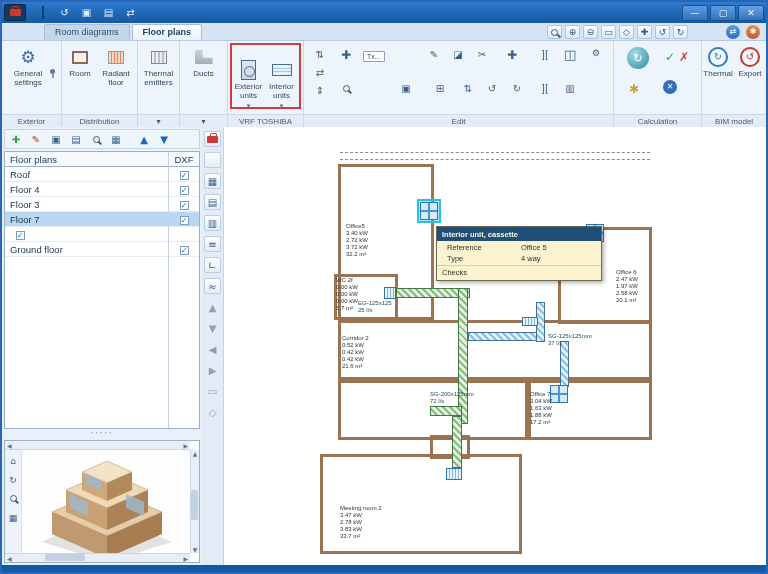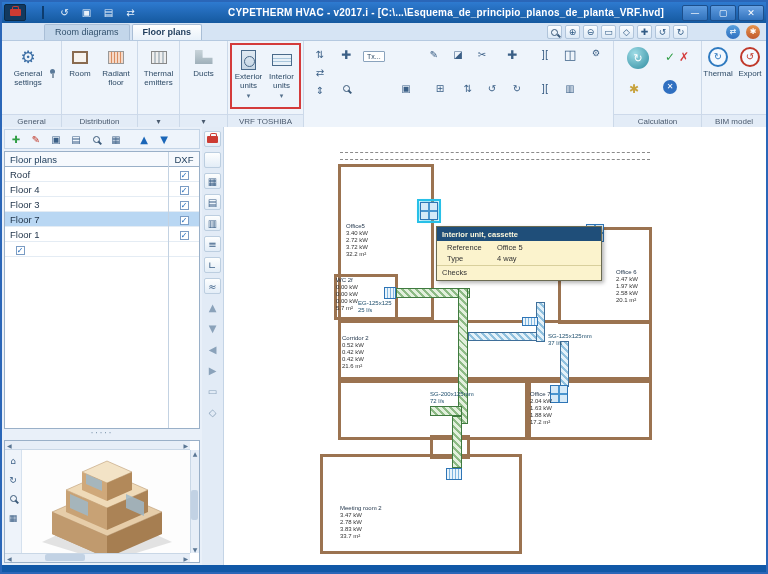--- a/index.html
+++ b/index.html
@@ -99,41 +99,40 @@
   .grille{position:absolute;border:1px solid #2e75b6;background:repeating-linear-gradient(90deg,#eaf4fb 0 2px,#7fb6e0 2px 3px)}
   .unit{position:absolute;width:18px;height:18px;border:1px solid #2e75b6;background-color:#d6eaf8;background-image:linear-gradient(90deg,transparent 42%,#4a95cf 42% 58%,transparent 58%),linear-gradient(transparent 42%,#4a95cf 42% 58%,transparent 58%)}
   .unit.sel{outline:2px solid #27c0e8;outline-offset:1px;box-shadow:0 0 4px #27c0e8}
   .rl{position:absolute;font-size:6px;line-height:7px;color:#333;white-space:nowrap}
   .rl .rn{color:#1e3248}
   .dl{position:absolute;font-size:6px;line-height:7px;color:#20506e;white-space:nowrap}
   .tip{position:absolute;left:212px;top:99px;width:166px;border:1px solid #6b6b52;box-shadow:2px 2px 4px rgba(0,0,0,.3);font-size:7.5px;z-index:20}
   .tip-h{background:#1f4e79;color:#fdf8dc;padding:2.5px 5px;font-weight:bold}
   .tip-b{background:#fbf3cd;color:#333;padding-bottom:2px}
   .tip-r{display:flex;padding:1.5px 5px 1px 10px}
-  .tip-r .lab{width:50px}
+  .tip-r .lab{width:74px}
   .tip-sec{padding:1.5px 5px 1px 5px;border-top:1px solid #d8cf9c;margin-top:1px}
   .tip-txt{padding:1px 5px 2px 10px}
 </style>
 </head>
 <body>
 
 <div class="window">
 
   <div class="titlebar">
     <div class="appicon">
         <span class="tbox"></span>
       </div>
     <div class="qat">
       <span class="qbtn"><span class="disk"></span></span>
       <span class="qbtn g">↺</span>
       <span class="qbtn g">▣</span>
       <span class="qbtn g">▤</span>
       <span class="qbtn g">⇄</span>
     </div>
-    <span class="wtitle">CYPETHERM HVAC - v2017.i - [C:\...\Esquema_de_principio_planos_de_planta_VRF.hvd]</span>
     <div class="winbtns">
       <span class="wbtn g">—</span>
       <span class="wbtn g">▢</span>
       <span class="wbtn close g">✕</span>
     </div>
   </div>
 
   <div class="tabrow">
     <div class="tab first">Room diagrams</div>
     <div class="tab active">Floor plans</div>
@@ -158,21 +157,21 @@
   <div class="ribbon">
 
     <div class="rgrp" style="left:0;width:60px">
       <div class="rbtns">
         <div class="rbtn" style="width:50px">
           <span class="ric g">⚙</span>
           <span>General settings</span>
         </div>
       </div>
       <span class="pin" style="left:48px;top:28px"></span>
-      <div class="glabel">General</div>
+      <div class="glabel">Exterior</div>
     </div>
 
     <div class="rgrp" style="left:60px;width:76px">
       <div class="rbtns">
         <div class="rbtn" style="width:34px">
           <span class="ric">
               <span class="ic-room"></span>
             </span>
           <span>Room</span>
         </div>
@@ -205,21 +204,21 @@
               <span class="ic-duct"></span>
             </span>
           <span>Ducts</span>
         </div>
       </div>
       <div class="glabel g">▾</div>
     </div>
 
     <div class="rgrp" style="left:226px;width:76px">
       <div class="vrfbox"></div>
-      <div class="rbtns" style="padding-top:6px;padding-left:4px">
+      <div class="rbtns" style="padding-top:16px;padding-left:4px">
         <div class="rbtn" style="width:33px">
           <span class="ric">
               <span class="ic-ext"></span>
             </span>
           <span>Exterior units</span>
           <span class="drop g">▾</span>
         </div>
         <div class="rbtn" style="width:33px">
           <span class="ric">
               <span class="ic-int"></span>
@@ -249,20 +248,21 @@
       <span class="mini btn g" style="left:200px;top:6px;font-size:12px">✚</span>
       <span class="mini btn g" style="left:128px;top:40px">⊞</span>
       <span class="mini btn g" style="left:156px;top:40px">⇅</span>
       <span class="mini btn g" style="left:180px;top:40px">↺</span>
       <span class="mini btn g" style="left:205px;top:40px">↻</span>
       <span class="mini btn g" style="left:233px;top:6px">][</span>
       <span class="mini btn g" style="left:233px;top:40px">][</span>
       <span class="mini btn g" style="left:258px;top:6px;font-size:13px">◫</span>
       <span class="mini btn g" style="left:284px;top:4px;font-size:9px">⚙</span>
       <span class="mini btn g" style="left:258px;top:40px">▥</span>
+      <div class="glabel">Edit</div>
     </div>
 
     <div class="rgrp" style="left:612px;width:88px">
       <span class="mini btn" style="left:12px;top:5px;width:24px;height:24px">
           <span class="ic-calc g">↻</span>
         </span>
       <span class="mini btn g" style="left:48px;top:8px;color:#2f9e44;font-size:12px">✓</span>
       <span class="mini btn g" style="left:62px;top:8px;color:#d43b3b;font-size:12px">✗</span>
       <span class="mini btn g" style="left:12px;top:40px;color:#c7a23c;font-size:12px">✱</span>
       <span class="mini btn" style="left:48px;top:38px">
@@ -322,24 +322,24 @@
         </div>
         <div class="frow">
           <span class="nm">Floor 3</span>
           <span class="dx"><span class="cb g">✓</span></span>
         </div>
         <div class="frow sel">
           <span class="nm">Floor 7</span>
           <span class="dx"><span class="cb g">✓</span></span>
         </div>
         <div class="frow">
-          <span class="nm">Floor 1</span>
           <span class="dx"><span class="cb g">✓</span></span>
         </div>
         <div class="frow">
+          <span class="nm">Ground floor</span>
           <span class="dx"><span class="cb g">✓</span></span>
         </div>
       </div>
 
       <div class="splitter g">·····</div>
 
       <div class="preview">
         <div class="pv-top g">
           <span>◀</span>
           <span>▶</span>

